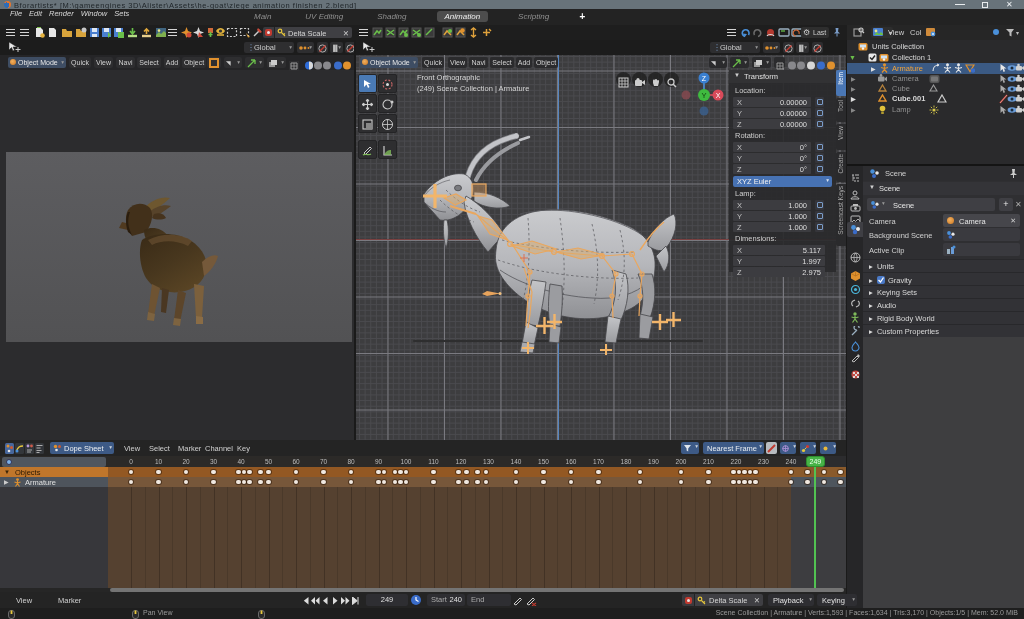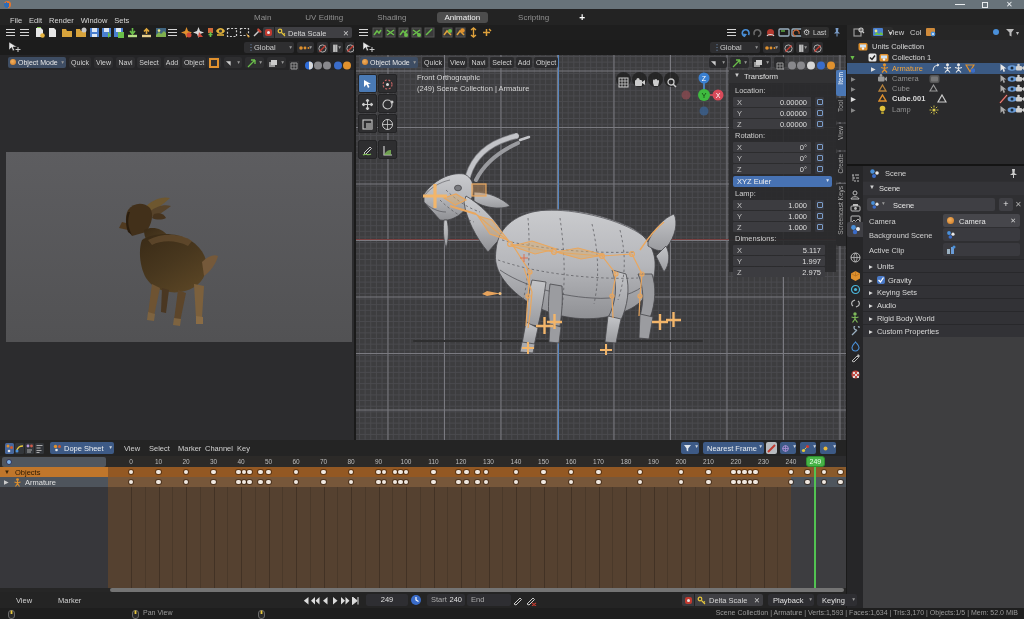--- a/index.html
+++ b/index.html
@@ -1,26 +1,27 @@
 <!DOCTYPE html>
 <html><head><meta charset="utf-8">
 <style>
 *{margin:0;padding:0;box-sizing:border-box;}
 html,body{width:1024px;height:619px;background:#000;overflow:hidden;}
 body{font-family:"Liberation Sans",sans-serif;color:#ccc;}
 #root{position:absolute;top:0;left:0;width:1024px;height:619px;background:#1a1a1a;}
 .abs{position:absolute;}
-.row{display:flex;align-items:flex-end;}
+.row{display:flex;align-items:flex-start;font-style:italic;}
 </style>
 </head>
 <body>
 <div id="root">
 
 <div class="abs" style="left:0;top:0;width:1024px;height:9px;background:#68737a;">
   <div class="abs" style="left:4px;top:1px;width:7px;height:7px;background:radial-gradient(circle at 35% 60%,#2e6db8 45%,#e8762c 46%);border-radius:50%;"></div>
+  <div class="abs" style="left:14px;top:0.5px;font-size:7.5px;line-height:9px;color:#20262a;white-space:nowrap;letter-spacing:0.55px;">Bforartists* [M:\gameengines 3D\Alister\Assets\he-goat\ziege animation finishen 2.blend]</div>
   <div class="abs" style="left:955px;top:3.5px;width:10px;height:1.5px;background:#e8ecee;"></div>
   <div class="abs" style="left:982px;top:1.5px;width:6px;height:6px;border:1.2px solid #e8ecee;"></div>
   <div class="abs" style="left:1006px;top:0px;font-size:8px;color:#eef2f4;">✕</div>
 </div>
 
 <div class="abs" style="left:0;top:9px;width:1024px;height:16px;background:#232323;">
   <div class="row abs" style="left:10px;top:0;height:16px;gap:7px;font-size:7.5px;color:#d8d8d8;">
     <span>File</span>
         <span>Edit</span>
         <span>Render</span>

